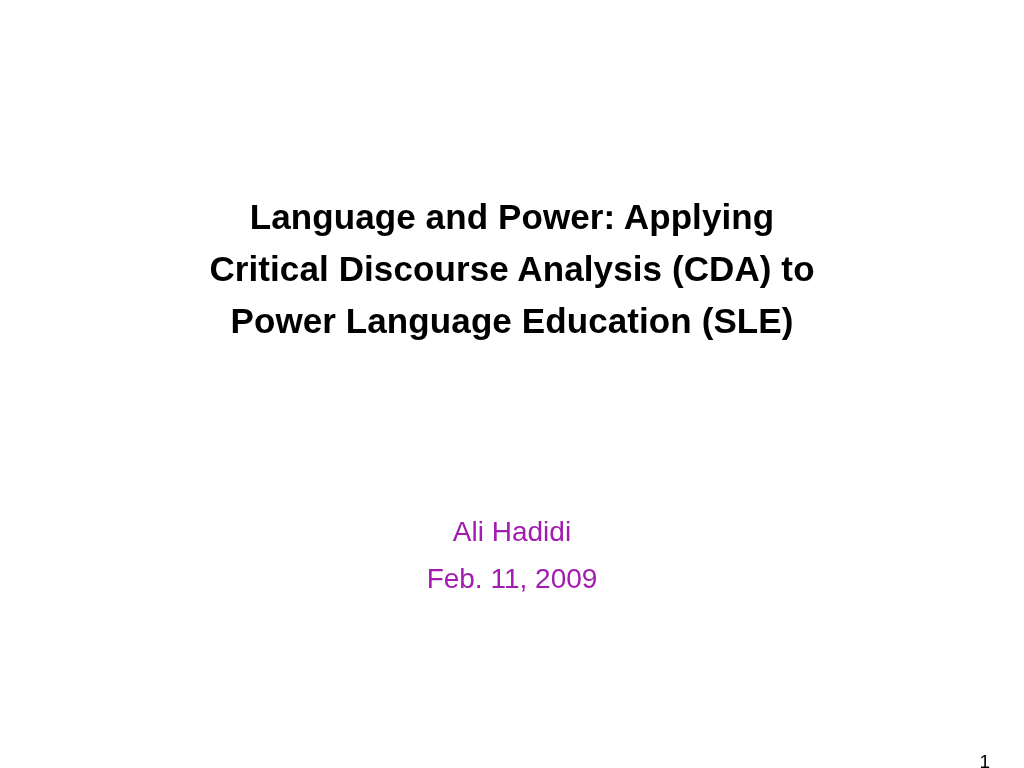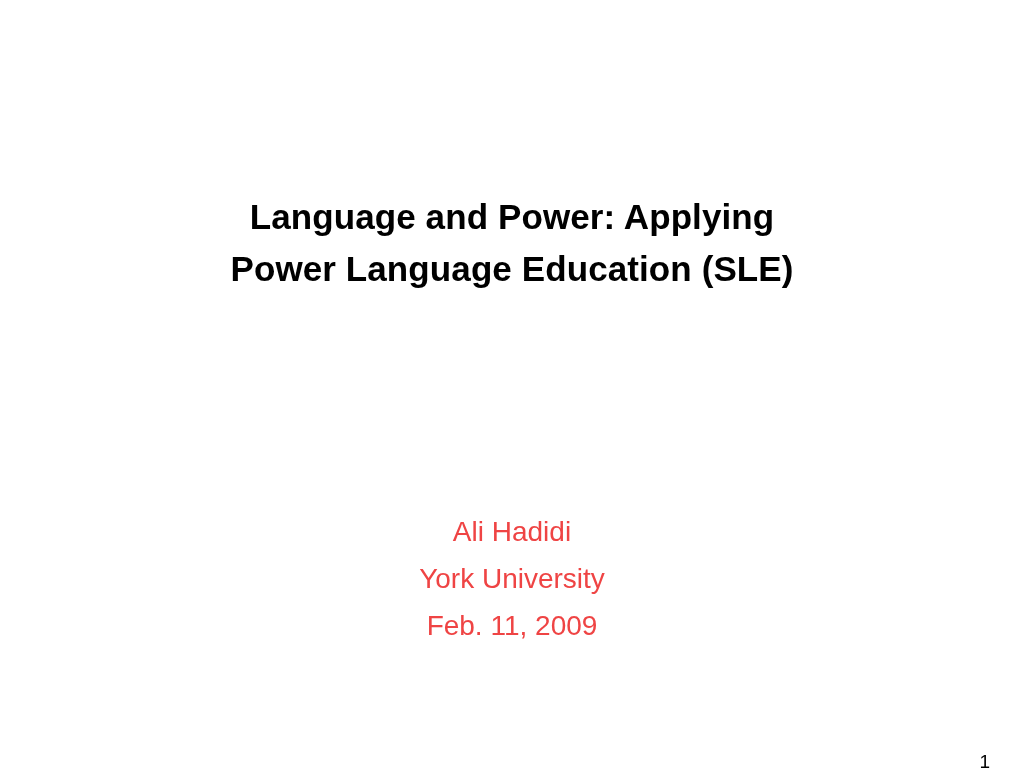--- a/index.html
+++ b/index.html
@@ -40,42 +40,42 @@
     position: absolute;
     left: 88px;
     top: 487px;
     width: 848px;
     text-align: center;
   }
   .subtitle-line {
     font-size: 28px;
     font-weight: normal;
     line-height: 47px;
-    color: #ef4444;
+    color: #a21caf;
   }
   .page-number {
     position: absolute;
     right: 34px;
     bottom: 16px;
     font-size: 19px;
     font-weight: normal;
     color: #000000;
   }
 </style>
 </head>
 <body>
 
 <div class="slide">
 
   <div class="title-block">
     <div class="title-line">Language and Power: Applying</div>
+    <div class="title-line">Critical Discourse Analysis (CDA) to</div>
     <div class="title-line">Power Language Education (SLE)</div>
   </div>
 
   <div class="subtitle-block">
     <div class="subtitle-line">Ali Hadidi</div>
-    <div class="subtitle-line">York University</div>
     <div class="subtitle-line">Feb. 11, 2009</div>
   </div>
 
   <div class="page-number">1</div>
 
 </div>
 
 </body></html>

